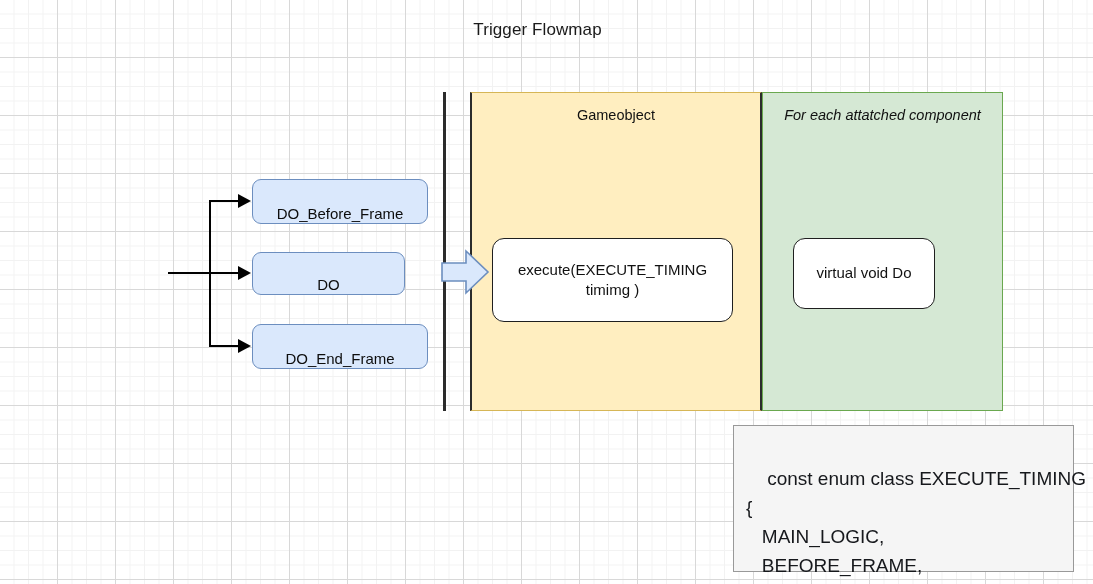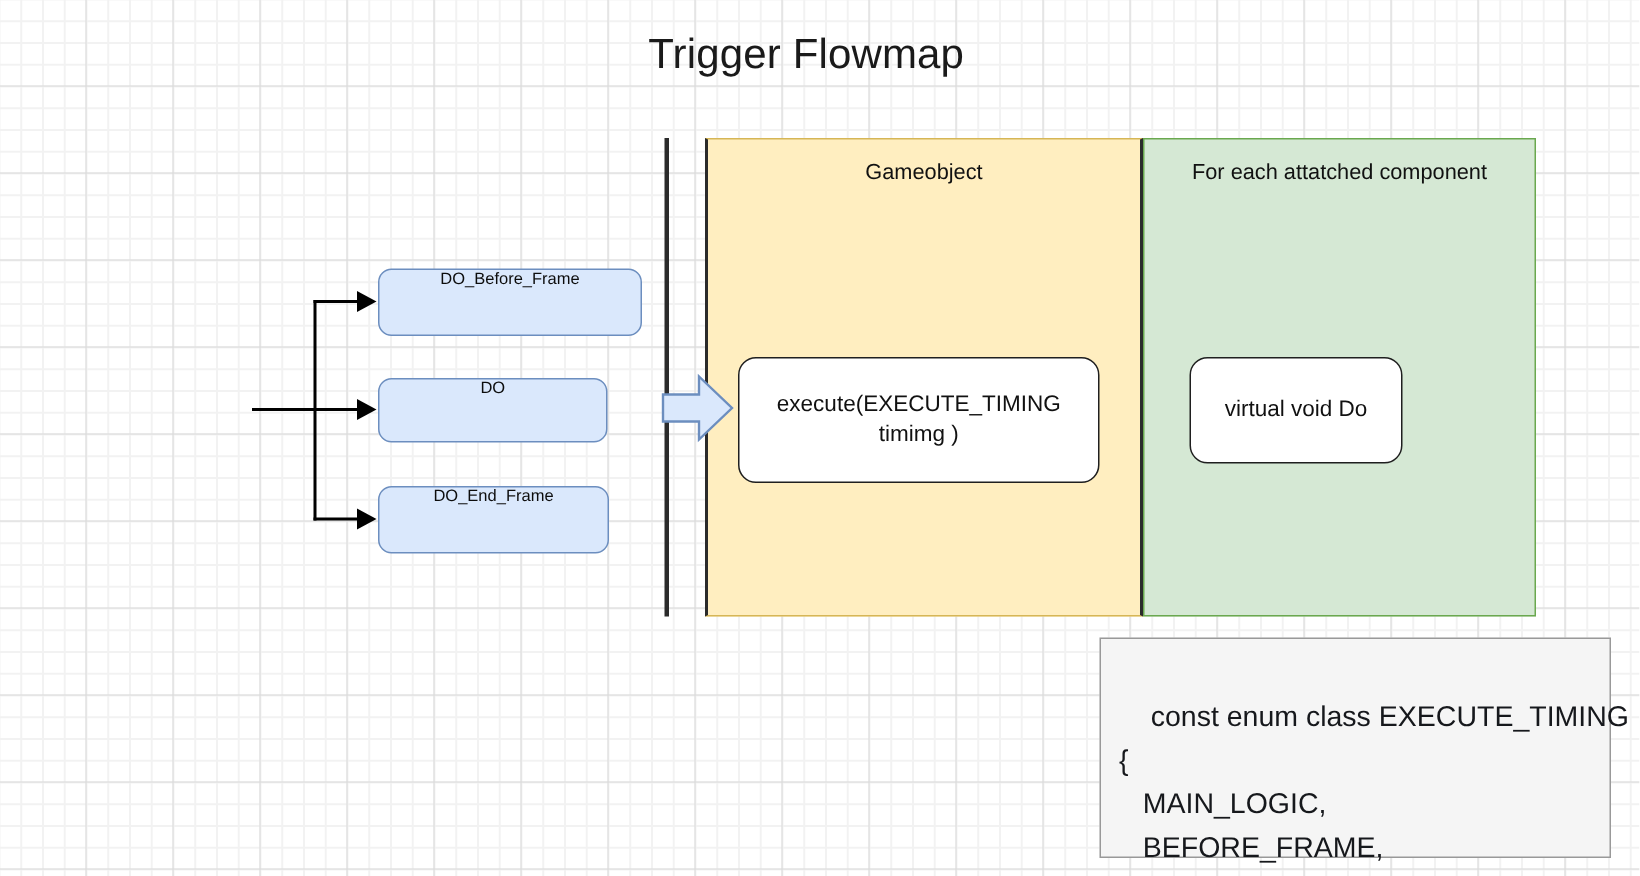--- a/index.html
+++ b/index.html
@@ -30,37 +30,37 @@
     background-position: -1px -1px, -1px -1px, -1px -1px, -1px -1px;
   }
 
   
   .title {
     position: absolute;
     left: 0;
     top: 20px;
     width: 1075px;
     text-align: center;
-    font-size: 28px;
+    font-size: 17px;
     color: #1a1a1a;
     letter-spacing: 0.1px;
     white-space: nowrap;
   }
 
   
   .blue-box {
     position: absolute;
     box-sizing: border-box;
     background: #dae8fc;
     border: 1px solid #6c8ebf;
     border-radius: 9px;
     display: flex;
-    align-items: flex-start;
+    align-items: flex-end;
     justify-content: center;
-    font-size: 11px;
+    font-size: 15px;
     color: #0d0d0d;
     text-align: center;
     line-height: 1.2;
   }
 
   
   .white-box {
     position: absolute;
     box-sizing: border-box;
     background: #ffffff;
@@ -157,21 +157,21 @@
 
 
   <div class="blue-box" style="left:252px; top:179px; width:176px; height:45px;">
     <span>DO_Before_Frame</span>
   </div>
 
   <div class="blue-box" style="left:252px; top:252px; width:153px; height:43px;">
     <span>DO</span>
   </div>
 
-  <div class="blue-box" style="left:252px; top:324px; width:154px; height:45px;">
+  <div class="blue-box" style="left:252px; top:324px; width:176px; height:45px;">
     <span>DO_End_Frame</span>
   </div>
 
   <div class="hline" style="left:168px; top:272px; width:45px;"></div>
 
   <div class="vline" style="left:209px; top:200px; height:147px;"></div>
 
   <div class="hline" style="left:209px; top:200px; width:34px;"></div>
   <div class="arrowhead" style="left:238px; top:194px;"></div>
 
@@ -180,21 +180,21 @@
 
   <div class="hline" style="left:209px; top:345px; width:34px;"></div>
   <div class="arrowhead" style="left:238px; top:339px;"></div>
 
   <div class="vbar" style="left:443px; top:92px; width:3px; height:319px;"></div>
 
   <div class="panel panel-yellow" style="left:470px; top:92px; width:292px; height:319px;">
     <div class="panel-label">Gameobject</div>
   </div>
 
-  <div class="panel panel-green" style="left:762px; top:92px; width:262px; height:319px;">
+  <div class="panel panel-green" style="left:762px; top:92px; width:241px; height:319px;font-style:italic;">
     <div class="panel-label">For each attatched component</div>
   </div>
 
   <div class="white-box" style="left:492px; top:238px; width:241px; height:84px;">
     <span>execute(EXECUTE_TIMING
 timimg )</span>
   </div>
 
   <div class="white-box" style="left:793px; top:238px; width:142px; height:71px;">
     <span>virtual void Do</span>

